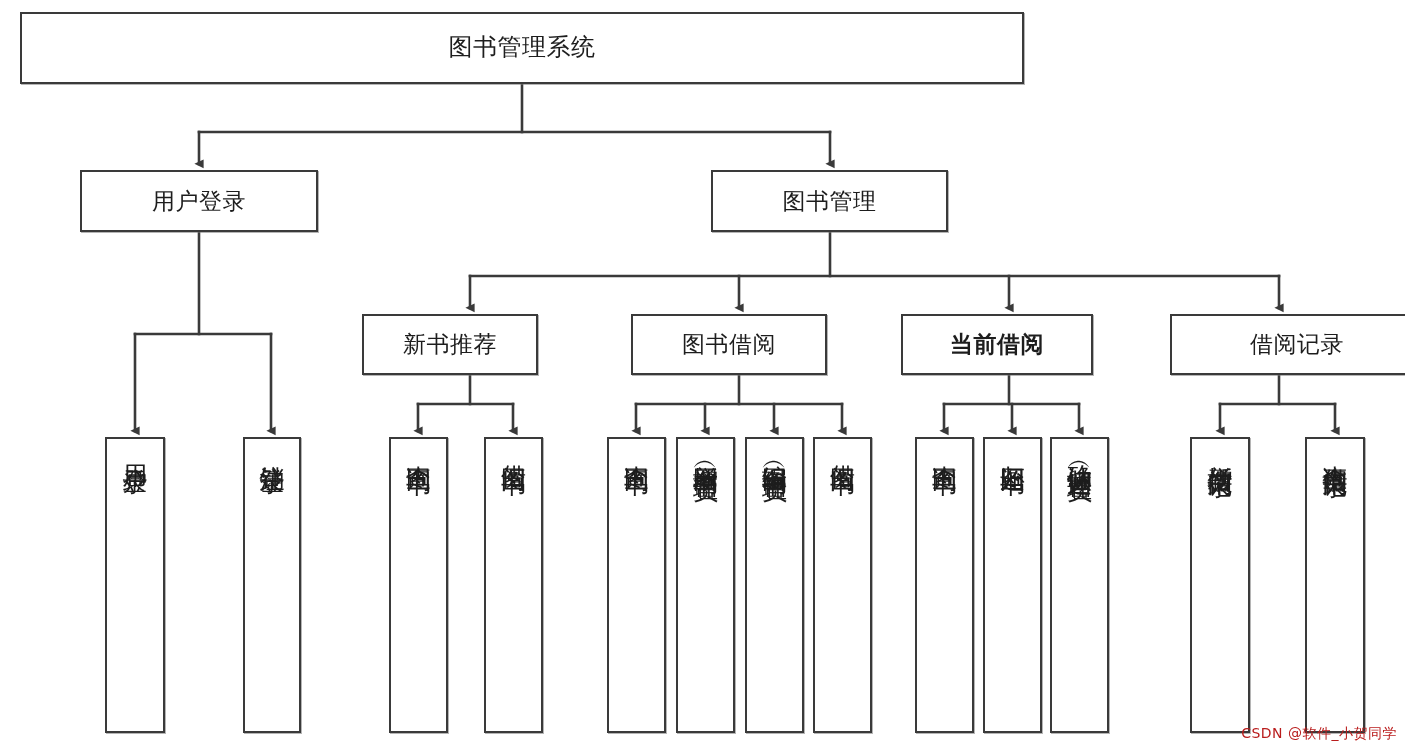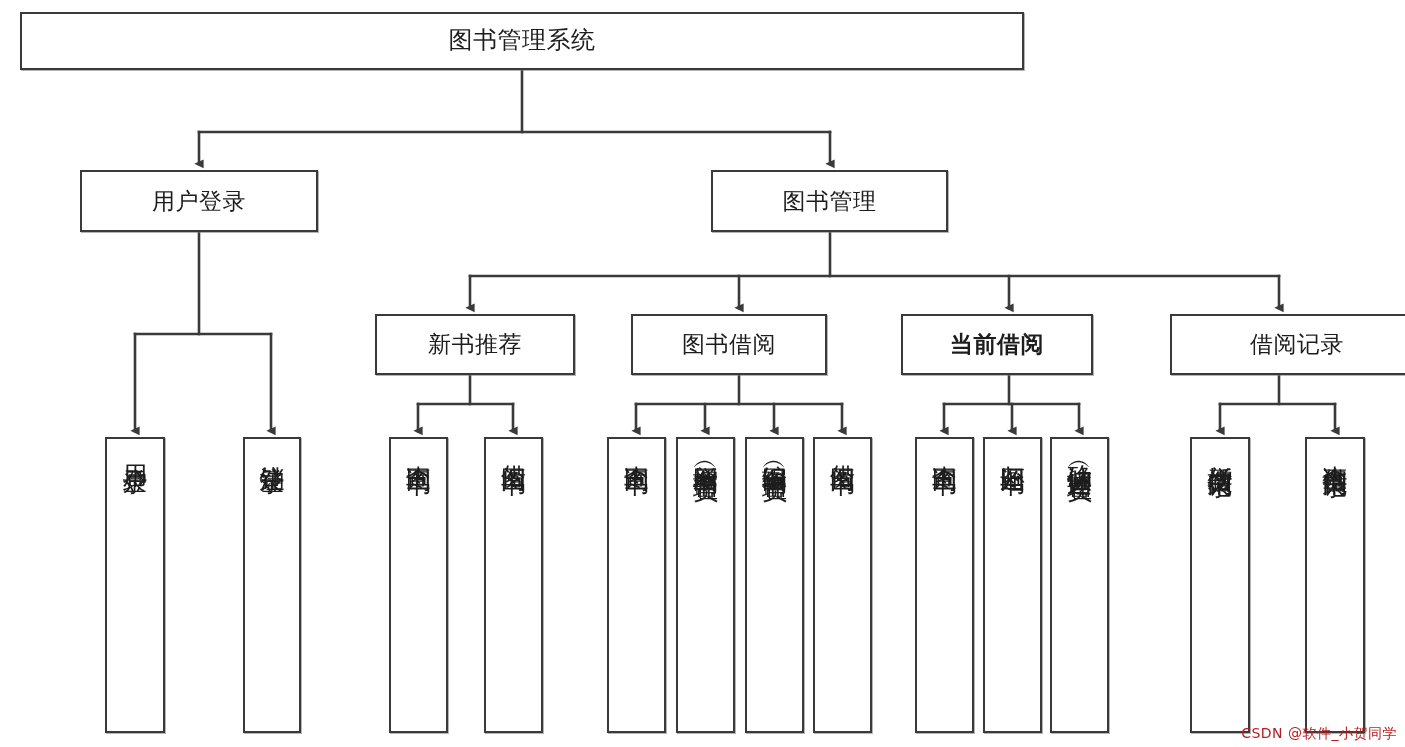--- a/index.html
+++ b/index.html
@@ -123,32 +123,32 @@
       <path d="M 1012 404 L 1012 431" marker-end="url(#arrow)"></path>
       <path d="M 1079 404 L 1079 431" marker-end="url(#arrow)"></path>
 
       <path d="M 1279 375 L 1279 404"></path>
       <path d="M 1220 404 L 1335 404"></path>
       <path d="M 1220 404 L 1220 431" marker-end="url(#arrow)"></path>
       <path d="M 1335 404 L 1335 431" marker-end="url(#arrow)"></path>
     </g>
   </svg>
 
-  <div class="node horiz root" style="left: 20px; top: 12px; width: 1004px; height: 58px;">
+  <div class="node horiz root" style="left: 20px; top: 12px; width: 1004px; height: 72px;">
     <span class="lbl">图书管理系统</span>
   </div>
 
   <div class="node horiz" style="left: 80px; top: 170px; width: 238px; height: 62px;">
     <span class="lbl">用户登录</span>
   </div>
   <div class="node horiz" style="left: 711px; top: 170px; width: 237px; height: 62px;">
     <span class="lbl">图书管理</span>
   </div>
 
-  <div class="node horiz" style="left: 362px; top: 314px; width: 200px; height: 61px; margin-left: 13px;">
+  <div class="node horiz" style="left: 362px; top: 314px; width: 176px; height: 61px;">
     <span class="lbl">新书推荐</span>
   </div>
   <div class="node horiz" style="left: 631px; top: 314px; width: 196px; height: 61px;">
     <span class="lbl">图书借阅</span>
   </div>
   <div class="node horiz" style="left: 901px; top: 314px; width: 192px; height: 61px; font-weight: bold;">
     <span class="lbl">当前借阅</span>
   </div>
   <div class="node horiz" style="left: 1170px; top: 314px; width: 254px; height: 61px;">
     <span class="lbl">借阅记录</span>

